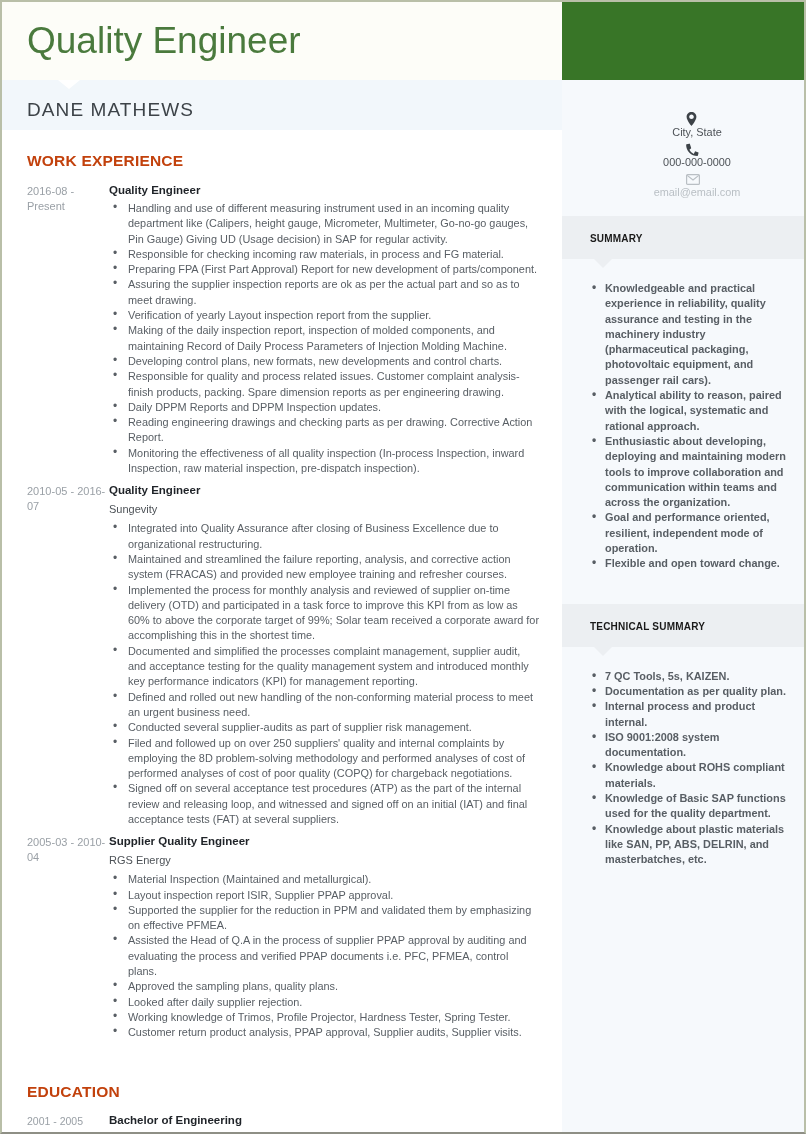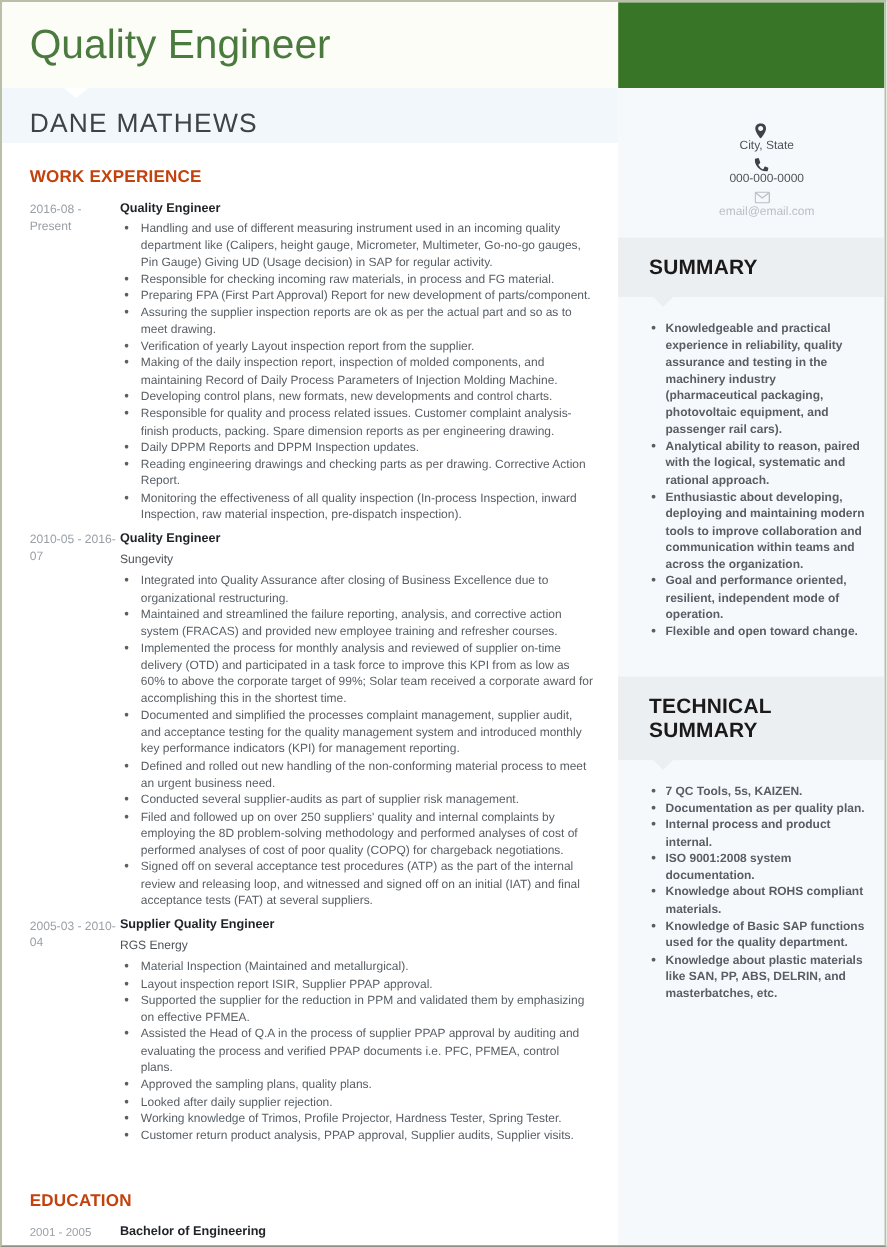--- a/index.html
+++ b/index.html
@@ -48,21 +48,21 @@
   }
   .name-notch {
     position: absolute; left: 56px; top: 78px;
     width: 0; height: 0;
     border-left: 11px solid transparent;
     border-right: 11px solid transparent;
     border-top: 9px solid #ffffff;
   }
   .name-text {
     position: absolute; left: 25px; top: 97px;
-    font-size: 24px; font-weight: 400; letter-spacing: 1.1px;
+    font-size: 19px; font-weight: 400; letter-spacing: 1.1px;
     color: #3d4348;
     white-space: nowrap;
   }
 
   
   .main-col {
     position: absolute; left: 0; top: 128px;
     width: 560px; height: 1002px;
     background: #ffffff;
   }
@@ -127,21 +127,21 @@
     display: flex; align-items: center; justify-content: flex-start;
     margin-right: 7px;
   }
   .contact-text { font-size: 10.9px; color: #4d5257; }
   .contact-text.muted { color: #b9bfc4; }
 
   .side-head-wrap { position: relative; }
   .side-head {
     background: #eceff2;
     padding: 17px 0 15px 28px;
-    font-size: 19px; font-weight: bold; color: #1a1a1a;
+    font-size: 10px; font-weight: bold; color: #1a1a1a;
     letter-spacing: 0.2px;
   }
   .side-notch {
     position: absolute; left: 32px; bottom: -9px;
     width: 0; height: 0;
     border-left: 9px solid transparent;
     border-right: 9px solid transparent;
     border-top: 9px solid #eceff2;
   }
   .side-body { padding: 22px 16px 10px 28px; font-weight: bold; }

